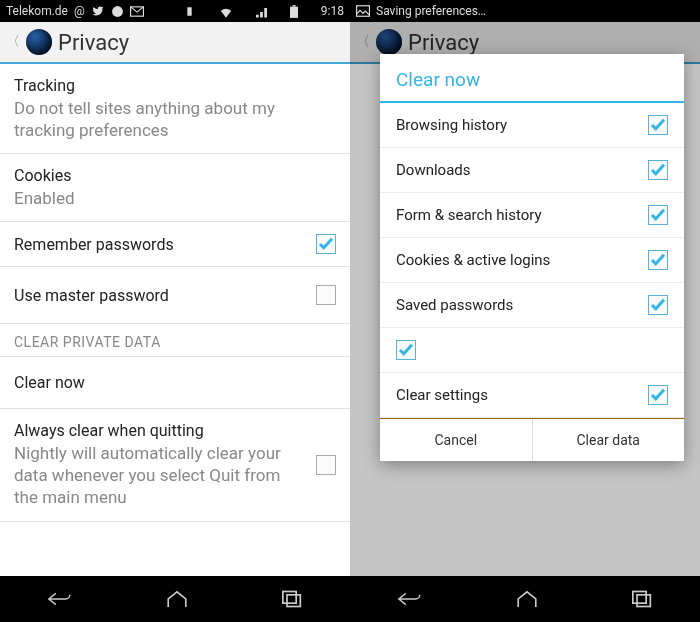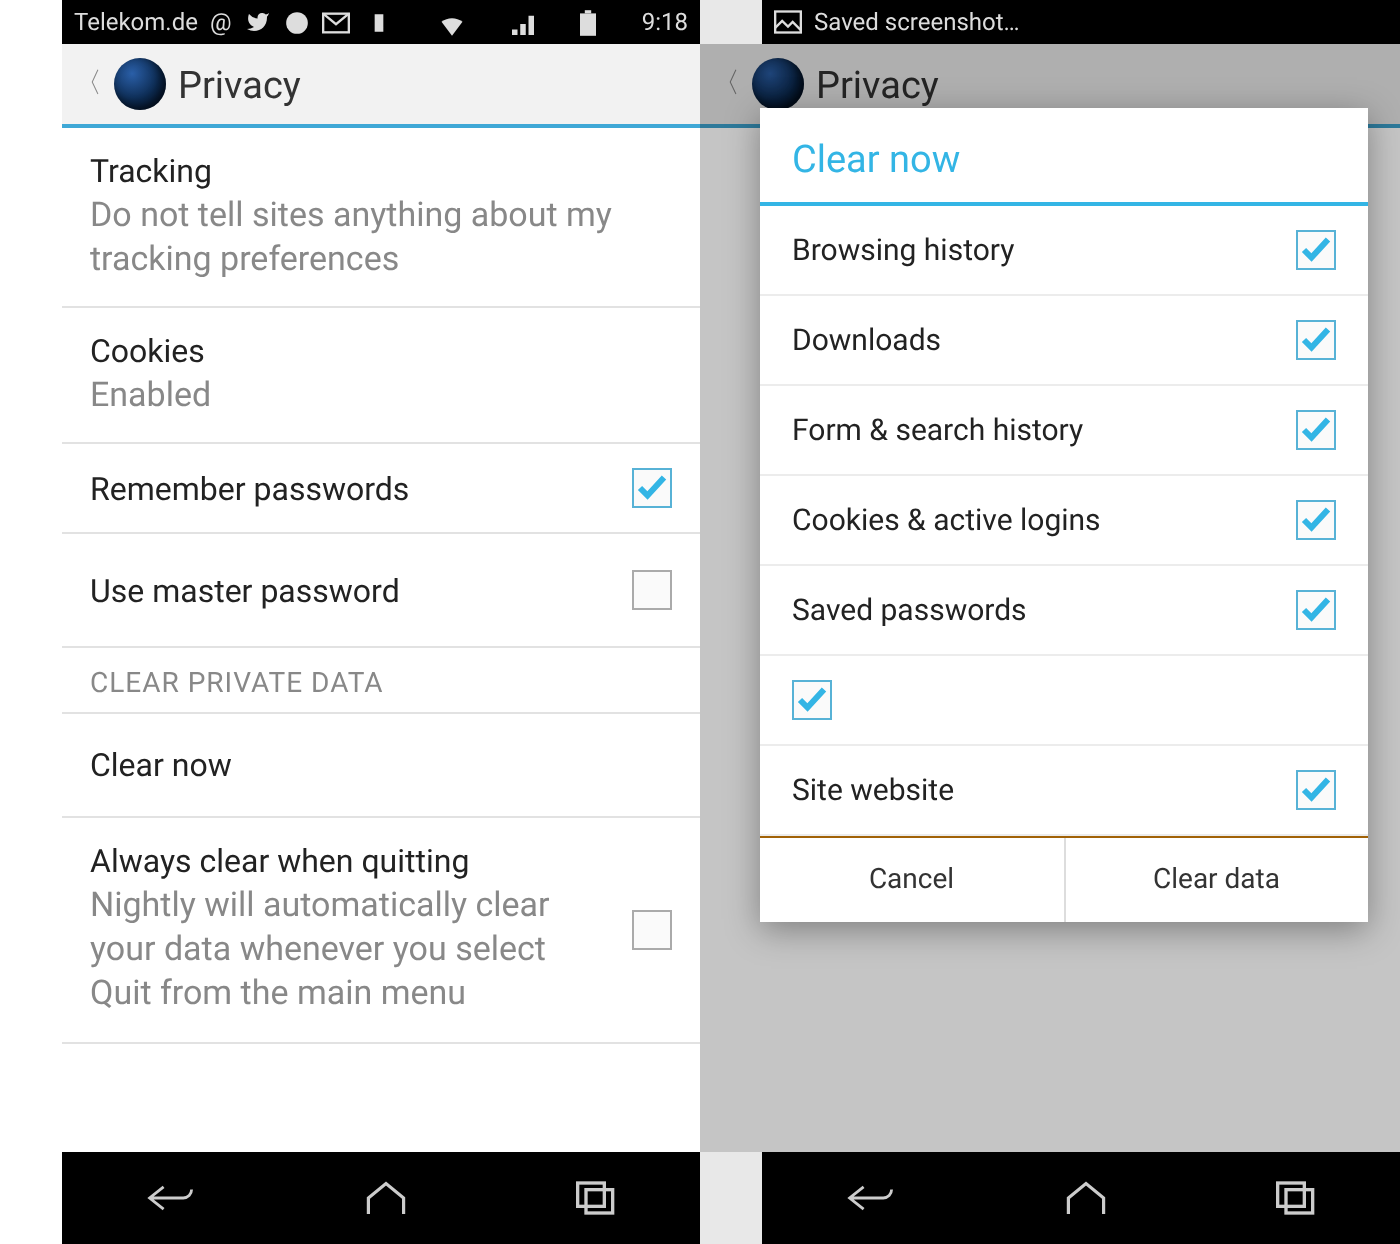--- a/index.html
+++ b/index.html
@@ -1,28 +1,28 @@
 <!DOCTYPE html>
 <html><head>
 <meta charset="utf-8">
 <style>
   * { box-sizing: border-box; margin: 0; padding: 0; }
   body { font-family: Roboto, Arial, sans-serif; background: #fff; }
   .wrap { display: flex; width: 700px; height: 622px; }
-  .phone { width: 350px; height: 622px; position: relative; background: #fff; display: flex; flex-direction: column; padding-left: 31px; }
+  .phone { width: 350px; height: 622px; position: relative; background: #fff; display: flex; flex-direction: column; }
   .phone.right { background: #e8e8e8; }
   .status-bar { height: 22px; background: #000; color: #ddd; font-size: 12px; display: flex; align-items: center; padding: 0 6px; }
   .status-left { display: flex; align-items: center; gap: 6px; }
   .status-right { margin-left: auto; display: flex; align-items: flex-end; gap: 23px; }
   .status-bar svg { display: block; }
   .app-header { height: 42px; background: #f2f2f2; border-bottom: 2px solid #3fa8d6; display: flex; align-items: center; padding: 0 6px; gap: 6px; }
   .app-header.dimmed { filter: brightness(0.85); }
   .back-caret { color: #888; font-size: 14px; }
   .planet { width: 26px; height: 26px; border-radius: 50%; background: radial-gradient(circle at 35% 30%, #2a5fa8 0%, #0c2a50 55%, #041530 100%); box-shadow: inset -2px -2px 4px rgba(0,0,0,.6); }
-  .app-title { font-size: 19px; color: #333; }
+  .app-title { font-size: 22px; color: #333; }
   .content { flex: 1; overflow: hidden; background: #fff; }
   .item { padding: 12px 14px; border-bottom: 1px solid #e2e2e2; position: relative; }
   .item .title { font-size: 16px; color: #222; }
   .item .sub { font-size: 17px; color: #888; margin-top: 2px; line-height: 1.3; }
   .item.with-check { display: flex; align-items: center; }
   .item.with-check .textcol { flex: 1; padding-right: 10px; }
   .section-hdr { padding: 10px 14px 6px; font-size: 14px; color: #888; letter-spacing: .5px; border-bottom: 1px solid #e2e2e2; }
   .chk { width: 20px; height: 20px; border: 1px solid #aaa; background: #fafafa; display: flex; align-items: center; justify-content: center; }
   .chk.on { border-color: #57b2d6; }
   .chk svg { display: block; }
@@ -136,21 +136,21 @@
     </div>
   </div>
 
   <div class="phone right">
     <div class="status-bar">
       <div class="status-left">
         <svg width="14" height="12" viewBox="0 0 24 20" fill="none" stroke="#ddd" stroke-width="2">
             <rect x="1" y="1" width="22" height="18"></rect>
             <path d="M1 15l6-6 5 5 4-4 7 7"></path>
           </svg>
-        <span>Saved screenshot…</span>
+        <span>Saving preferences…</span>
       </div>
     </div>
 
     <div class="dim-under">
       <div class="app-header dimmed">
         <span class="back-caret">〈</span>
         <span class="planet"></span>
         <span class="app-title">Privacy</span>
       </div>
     </div>
@@ -201,21 +201,21 @@
             </div>
           </div>
           <div class="dlg-row">
             <div class="chk on">
               <svg width="18" height="18" viewBox="0 0 24 24" fill="none" stroke="#33b5e5" stroke-width="4">
                 <path d="M4 12l5 5L20 5"></path>
               </svg>
             </div>
           </div>
           <div class="dlg-row">
-            <div class="lbl">Site website</div>
+            <div class="lbl">Clear settings</div>
             <div class="chk on">
               <svg width="18" height="18" viewBox="0 0 24 24" fill="none" stroke="#33b5e5" stroke-width="4">
                 <path d="M4 12l5 5L20 5"></path>
               </svg>
             </div>
           </div>
         </div>
       <div class="dlg-buttons">
         <div class="dlg-btn">Cancel</div>
         <div class="dlg-btn">Clear data</div>

